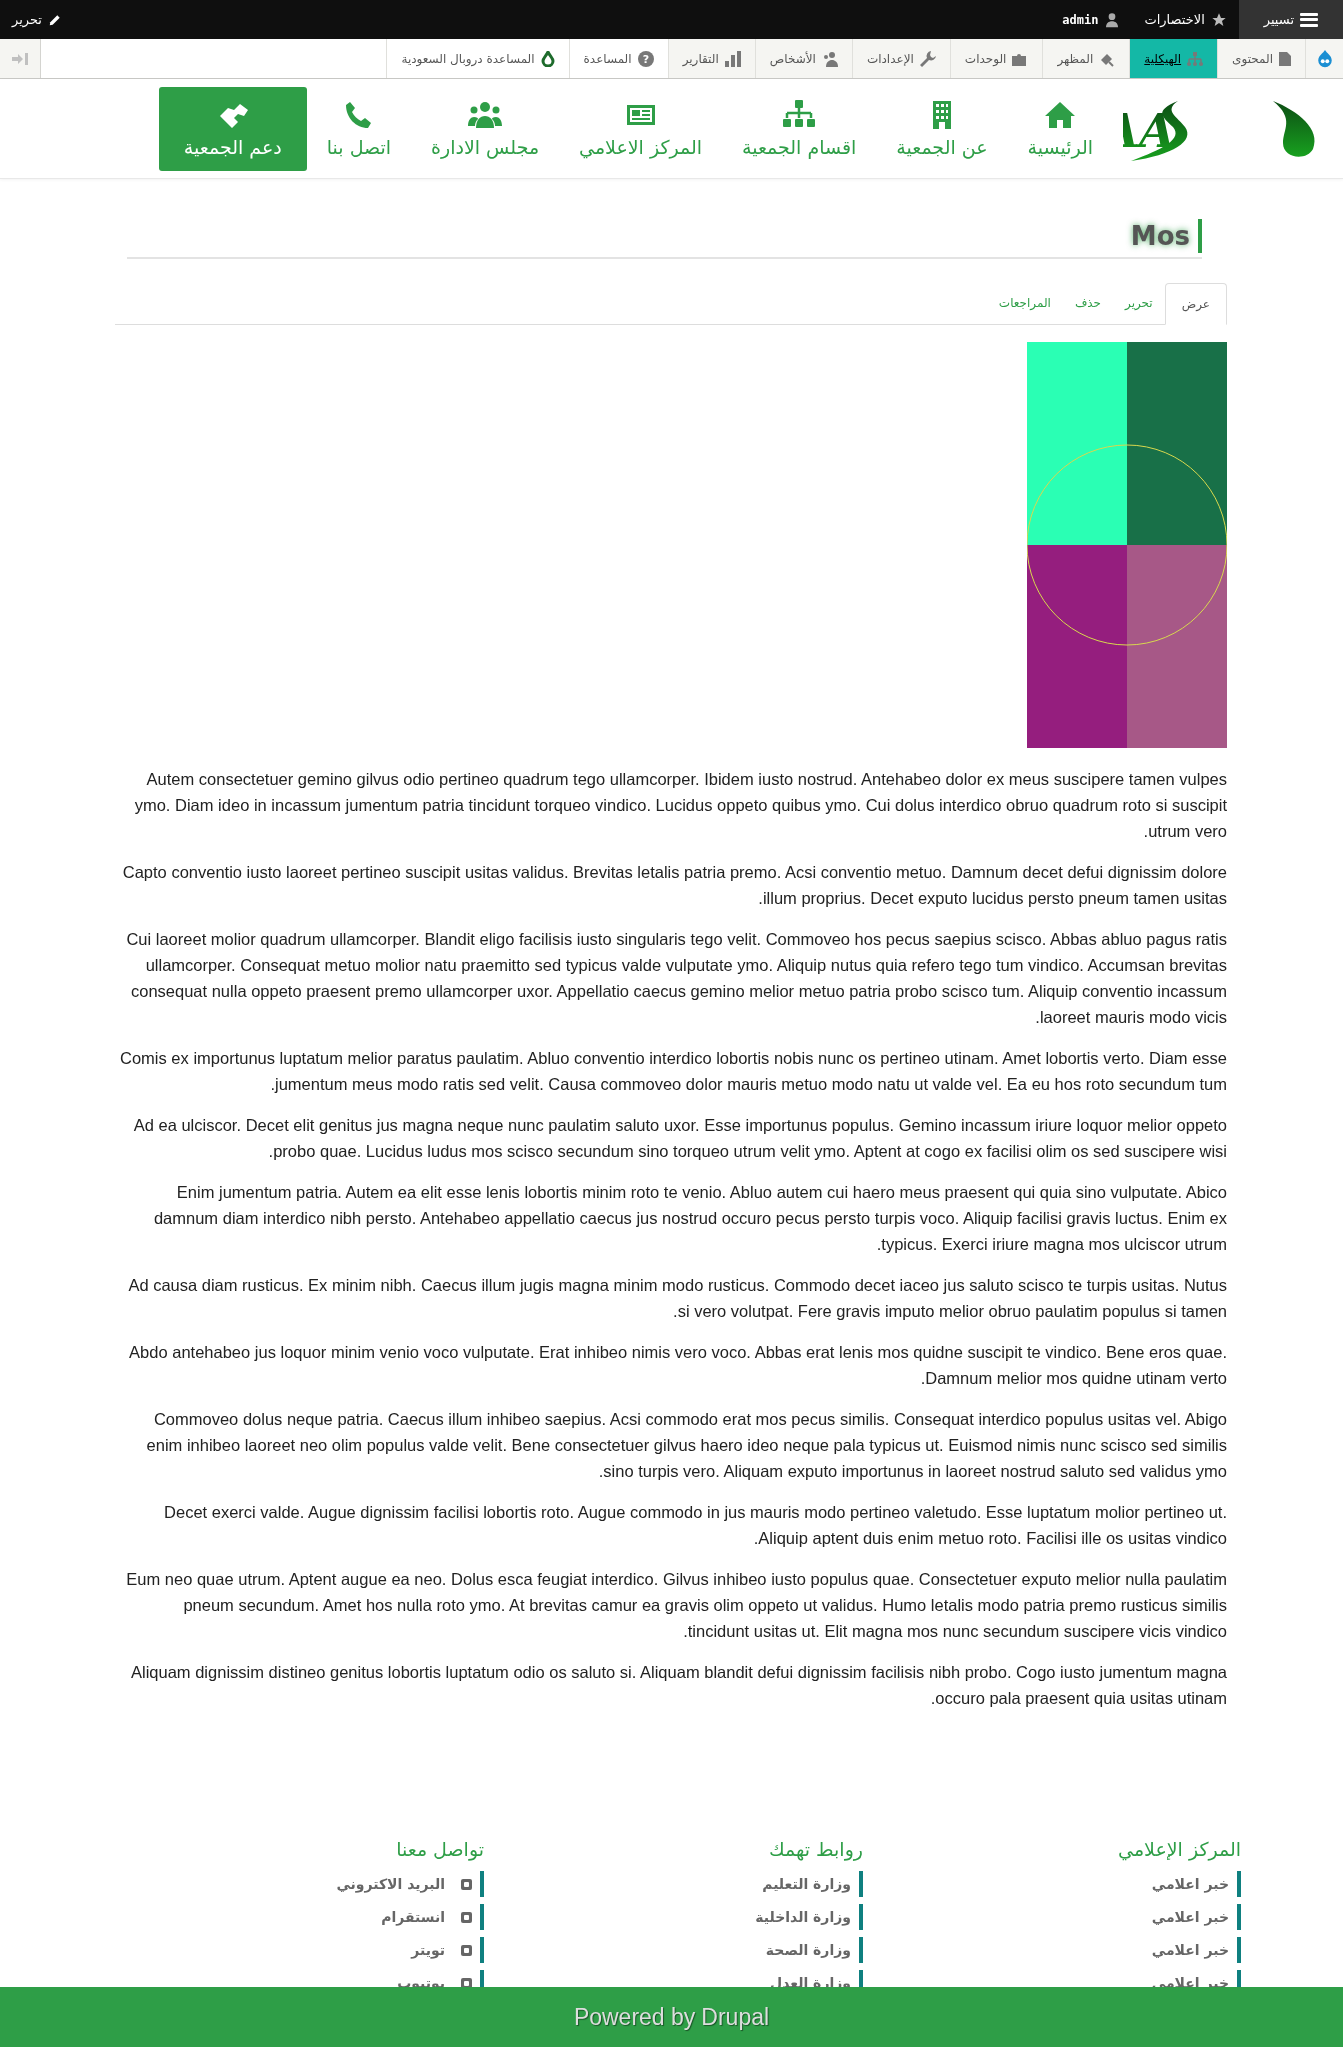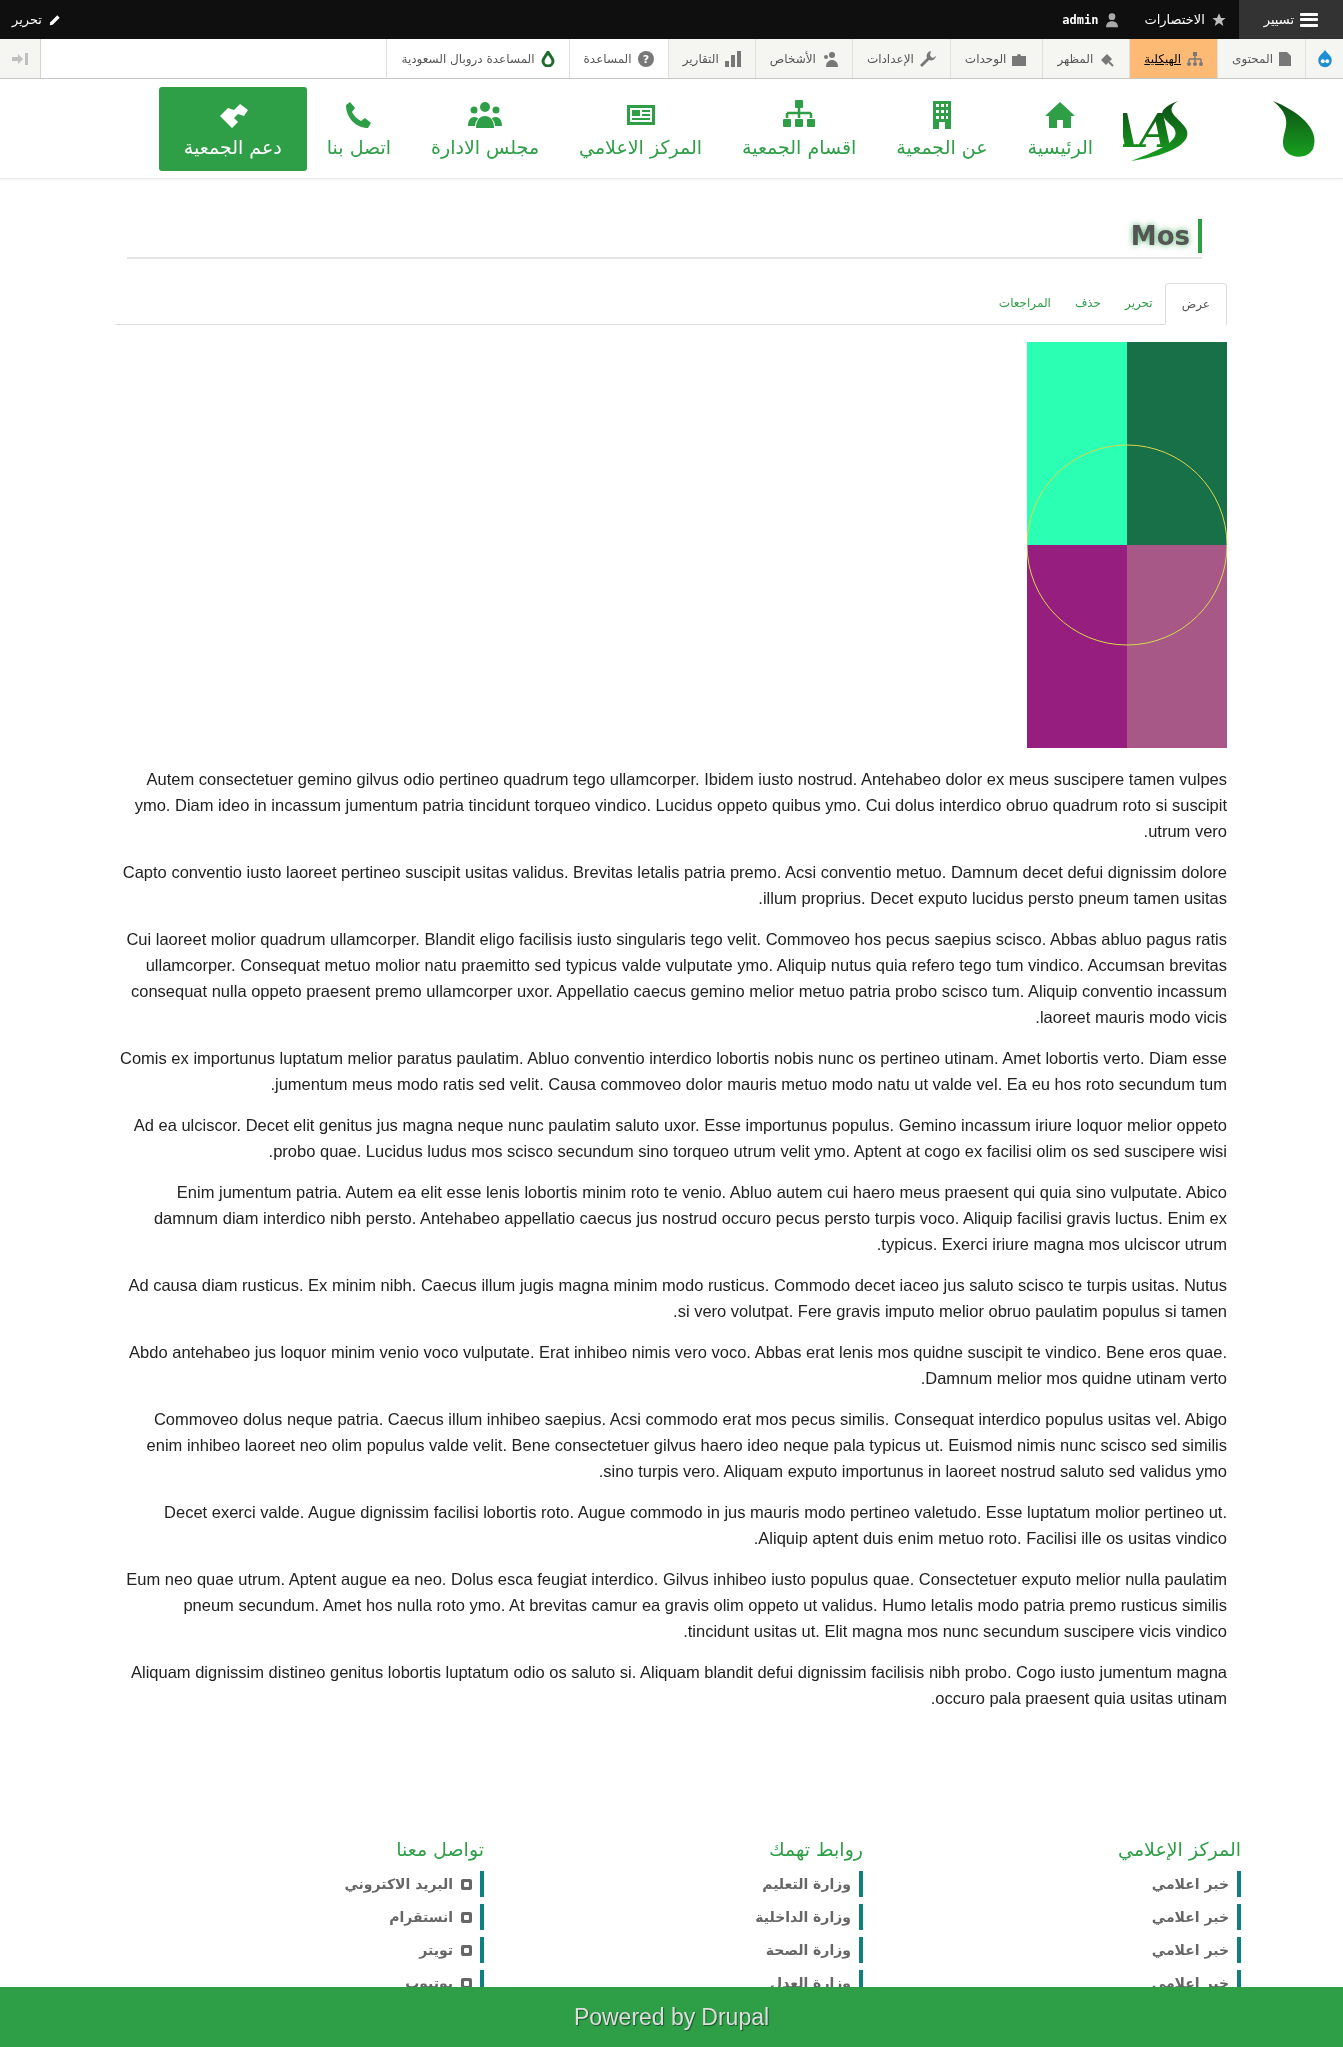--- a/index.html
+++ b/index.html
@@ -11,21 +11,21 @@
   .topbar .tb-item { display: flex; align-items: center; height: 39px; padding: 0 12px; color: #fff; font-size: 13px; gap: 6px; cursor: pointer; }
   .topbar .tb-manage { background: #333; padding: 0 25px; }
   .topbar .tb-spacer { flex: 1; }
   .topbar .tb-user { font-weight: bold; font-family: "DejaVu Sans Mono", monospace; font-size: 12px; }
   .ico-hamburger { width: 18px; height: 14px; display: inline-flex; flex-direction: column; justify-content: space-between; }
   .ico-hamburger i { display: block; height: 3px; background: #fff; border-radius: 1px; }
 
   
   .tray { position: absolute; left: 0; top: 39px; width: 1343px; height: 40px; background: #fff; border-bottom: 1px solid #c9c9c6; box-shadow: 0 2px 2px rgba(0,0,0,0.12); direction: rtl; display: flex; }
   .tray .tr-item { display: flex; align-items: center; gap: 6px; padding: 0 14px; font-size: 12px; color: #565656; border-left: 1px solid #e0e0dc; background: #f5f5f2; height: 39px; cursor: pointer; white-space: nowrap; }
-  .tray .tr-item.active { background: #fdba74; color: #000; text-decoration: underline; }
+  .tray .tr-item.active { background: #14b8a6; color: #000; text-decoration: underline; }
   .tray .tr-item.plain { background: #fff; }
   .tray .tr-logo { width: 38px; justify-content: center; padding: 0; }
   .tray .tr-fill { flex: 1; background: #fff; border-left: 1px solid #d4d4d0; }
   .tray .tr-collapse { width: 40px; background: #f5f5f2; display: flex; align-items: center; justify-content: center; color: #bbb; font-size: 12px; cursor: pointer; }
 
   
   .site-header { position: absolute; left: 0; top: 79px; width: 1343px; height: 100px; background: #fff; border-bottom: 1px solid #e8e8e8; box-shadow: 0 1px 3px rgba(0,0,0,0.05); direction: rtl; }
   .logo { position: absolute; right: 20px; top: 10px; width: 200px; height: 80px; }
   .nav { position: absolute; right: 230px; top: 8px; display: flex; direction: rtl; gap: 0; }
   .nav-item { display: flex; flex-direction: column; align-items: center; justify-content: center; padding: 12px 20px; height: 84px; color: #2e9e47; font-size: 19px; cursor: pointer; gap: 6px; }
@@ -47,21 +47,21 @@
 
   
   .body-text { position: absolute; left: 118px; top: 766px; width: 1109px; direction: rtl; text-align: right; font-family: "Liberation Sans", sans-serif; font-size: 16.5px; line-height: 26px; color: #222; }
   .body-text p { margin-bottom: 15px; }
 
   
   .footer-cols { position: absolute; left: 0; top: 1796px; width: 1343px; height: 170px; direction: rtl; }
   .fcol { position: absolute; top: 0; }
   .fcol h3 { font-size: 19px; color: #2e9e47; font-weight: normal; margin-bottom: 8px; height: 28px; line-height: 28px; margin-top: 39px; }
   .fcol ul { list-style: none; }
-  .fcol li { border-right: 4px solid #0f8080; padding-right: 8px; height: 26px; line-height: 26px; margin-bottom: 7px; font-size: 14px; color: #666; font-weight: bold; white-space: nowrap; cursor: pointer; display: flex; align-items: center; gap: 8px; }
+  .fcol li { border-right: 4px solid #0f8080; padding-right: 8px; height: 26px; line-height: 26px; margin-bottom: 7px; font-size: 14px; color: #666; font-weight: bold; white-space: nowrap; cursor: pointer; display: flex; align-items: center; gap: 16px; }
   .fcol li .sico { display: inline-block; width: 11px; height: 11px; background: #666; border-radius: 2px; position: relative; }
   .fcol li .sico::after { content: ""; position: absolute; left: 3px; top: 3px; width: 5px; height: 5px; background: #fff; border-radius: 1px; }
 
   
   .footer-bar { position: absolute; left: 0; top: 1987px; width: 1343px; height: 60px; background: #2e9e47; display: flex; align-items: center; justify-content: center; font-family: "Liberation Sans", sans-serif; font-size: 23px; color: #ddd; text-shadow: 1px 1px 1px rgba(0,0,0,0.45); }
   .footer-bar span { margin: 0 3px; }
 </style>
 </head>
 <body>
 

